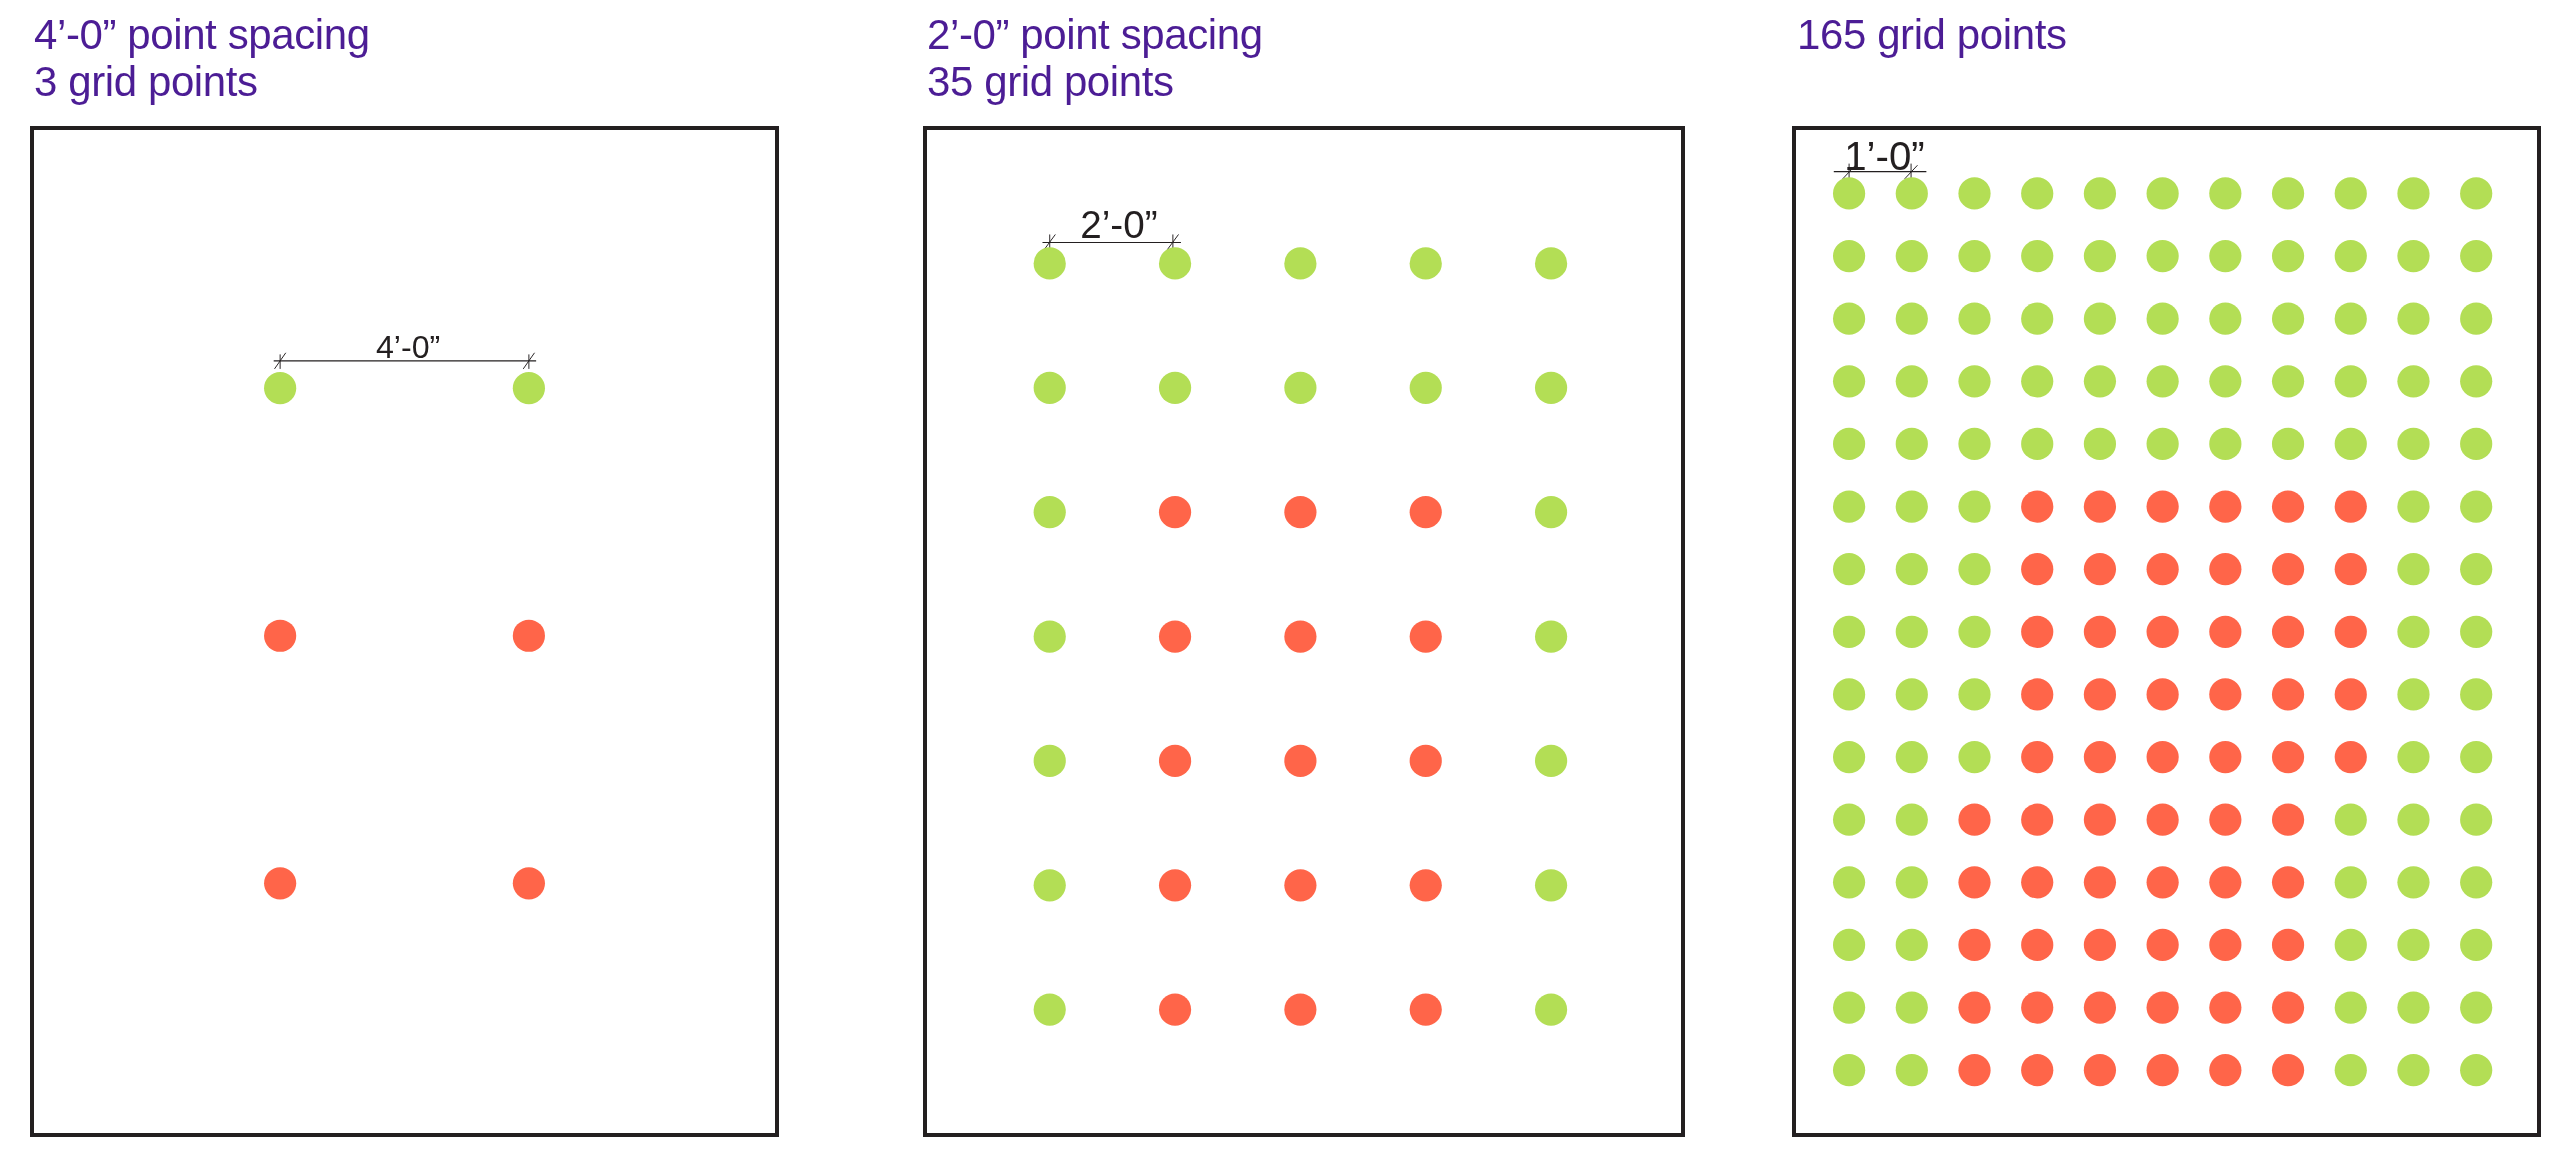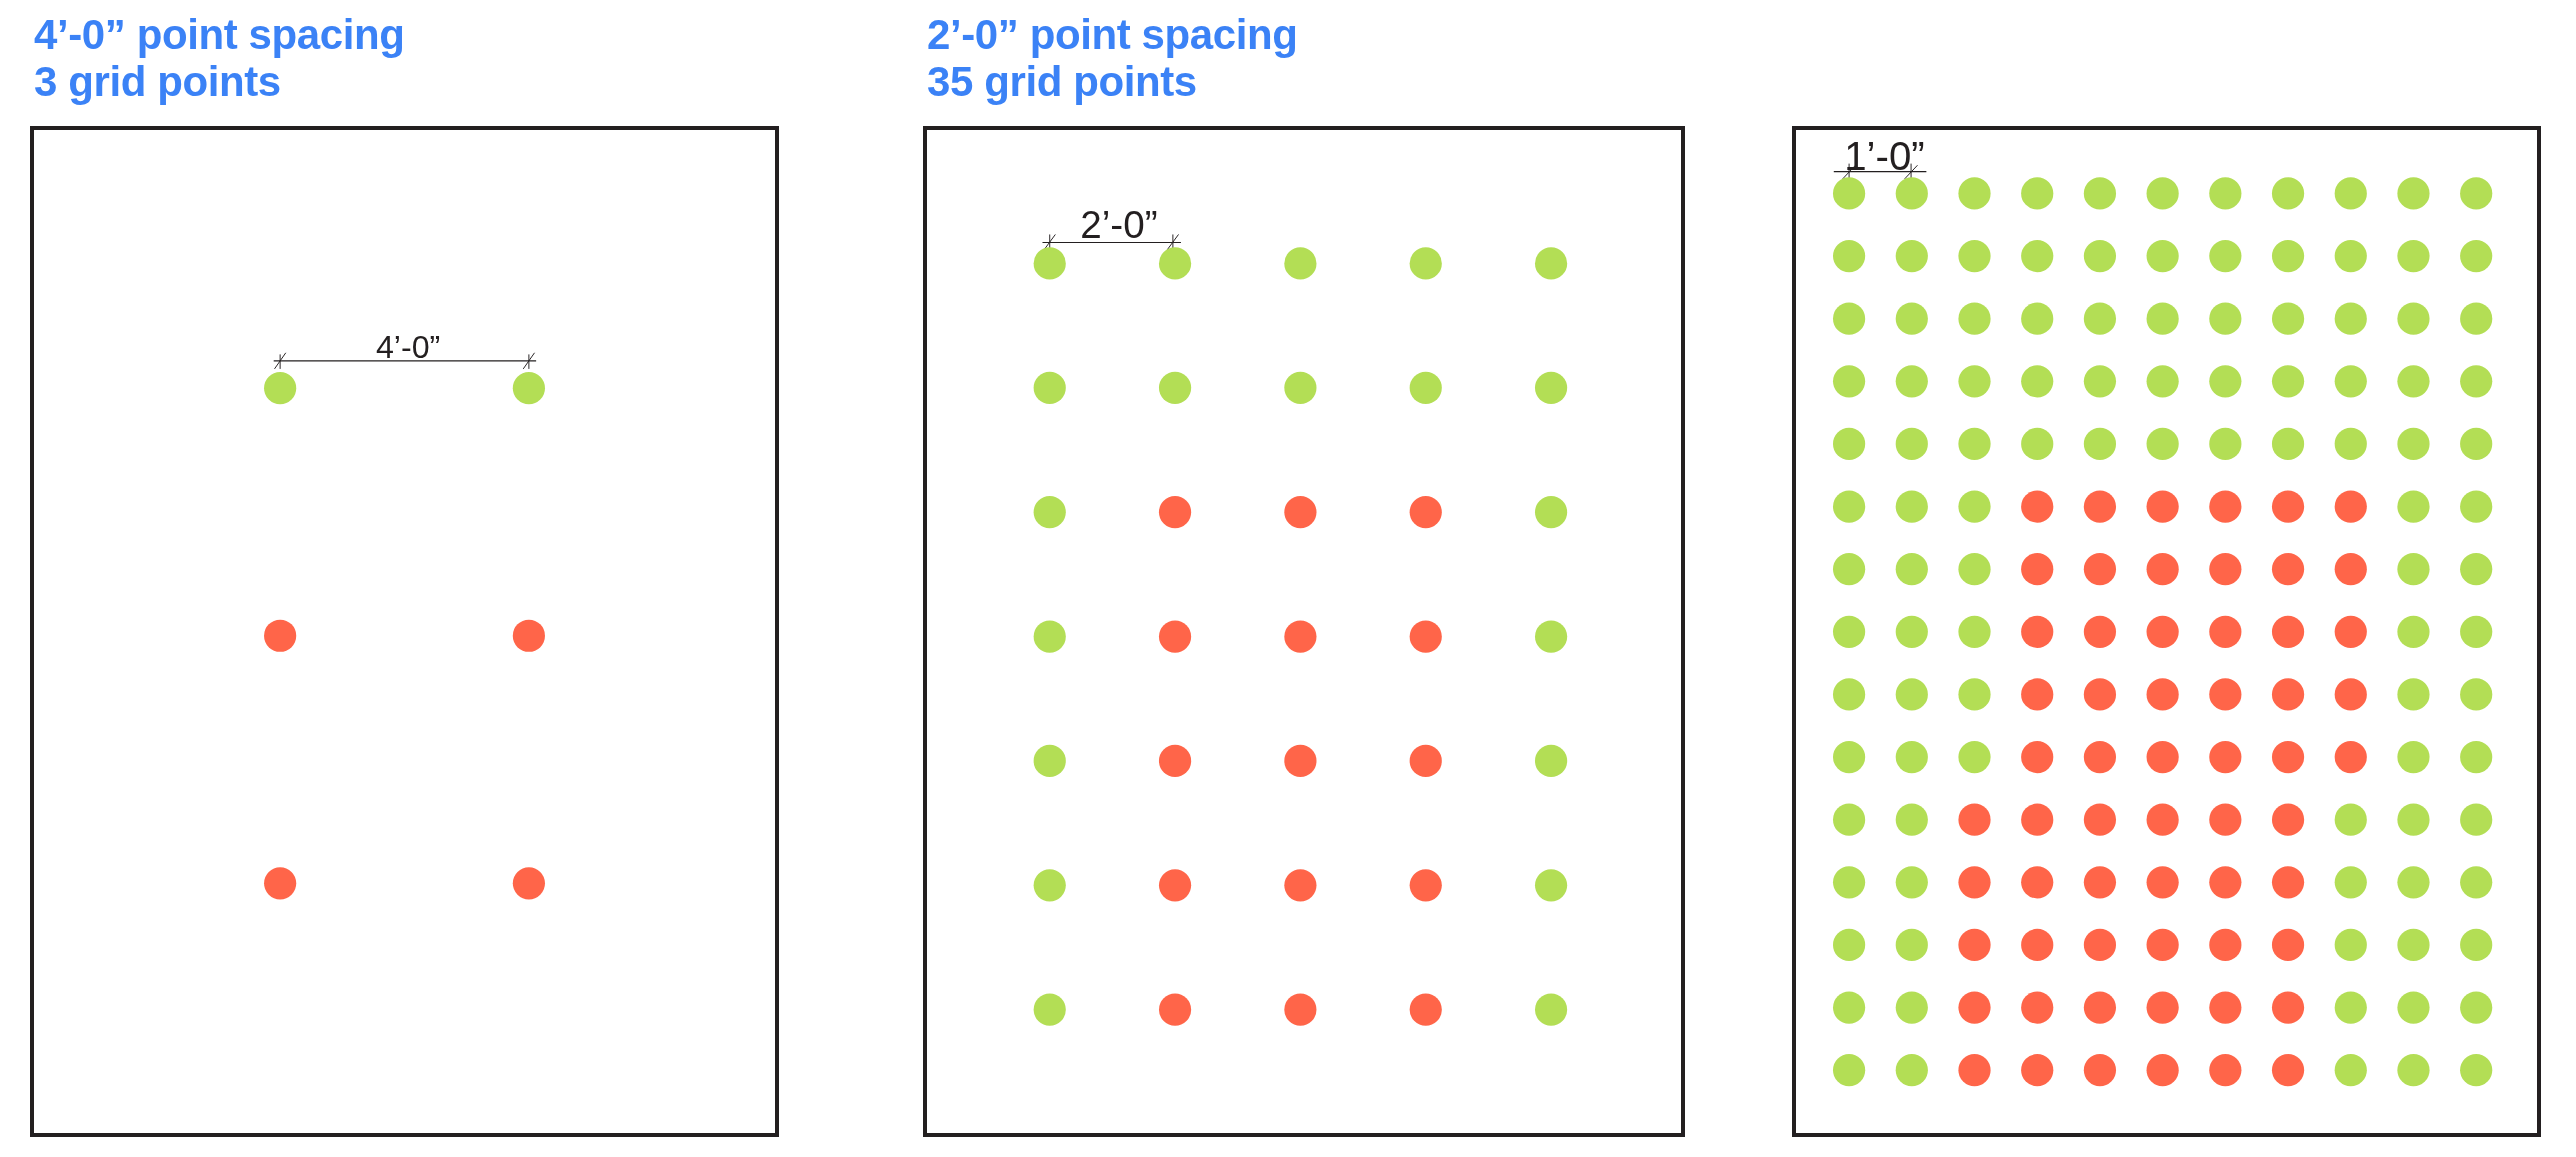--- a/index.html
+++ b/index.html
@@ -1,19 +1,19 @@
 <!DOCTYPE html>
 <html style="font-size:13px"><head>
   <meta charset="utf-8">
   <style>
     html, body { margin: 0; padding: 0; background: #ffffff; }
     body { width: 2576px; height: 1158px; position: relative; overflow: hidden;
            font-family: "Liberation Sans", "DejaVu Sans", sans-serif; color: #231f20; }
-    .panel-title { position: absolute; font-size: 42px; line-height: 47px; font-weight: 700;
-                   letter-spacing: -0.4px; color: #3b82f6; white-space: nowrap; }
+    .panel-title { position: absolute; font-size: 42px; line-height: 47px; font-weight: 400;
+                   letter-spacing: -0.4px; color: #4c1d95; white-space: nowrap; }
     .panel-title div { height: 47px; }
     .frame { position: absolute; border: 4.8px solid #231f20; box-sizing: border-box; background: #fff; }
     svg.layer { position: absolute; left: 0; top: 0; }
     .dim-text { font-family: "Liberation Sans", "DejaVu Sans", sans-serif; fill: #231f20; }
   </style>
 </head>
 <body>
 
 <div class="panel-title" style="left:34px; top:11.3px;">
   <div>4’-0” point spacing</div>
@@ -21,20 +21,21 @@
 </div>
 <div class="frame" style="left:30px; top:126px; width:749px; height:1011px;"></div>
 
 <div class="panel-title" style="left:927px; top:11.3px;">
   <div>2’-0” point spacing</div>
   <div>35 grid points</div>
 </div>
 <div class="frame" style="left:923px; top:126px; width:762px; height:1011px;"></div>
 
 <div class="panel-title" style="left:1797px; top:11.3px;">
+  <div>165 grid points</div>
 </div>
 <div class="frame" style="left:1792px; top:126px; width:749px; height:1011px;"></div>
 
 <svg class="layer" id="drawing" width="2576" height="1158" viewBox="0 0 3200 1438" xmlns="http://www.w3.org/2000/svg">
 
   <g>
     <line x1="340" y1="448" x2="666" y2="448" stroke="#231f20" stroke-width="1.5"></line>
     <line x1="348" y1="440" x2="348" y2="458" stroke="#231f20" stroke-width="1.2"></line>
     <line x1="341" y1="458" x2="355" y2="438" stroke="#231f20" stroke-width="1.2"></line>
     <line x1="657" y1="440" x2="657" y2="458" stroke="#231f20" stroke-width="1.2"></line>

